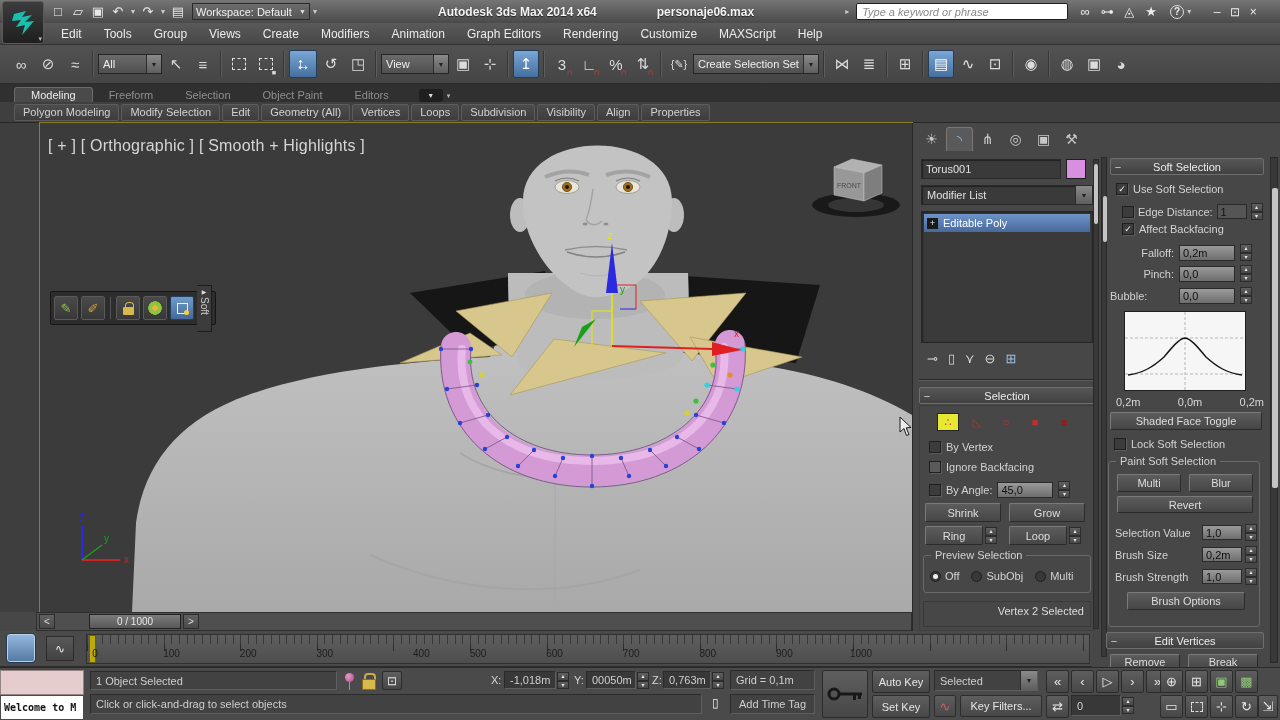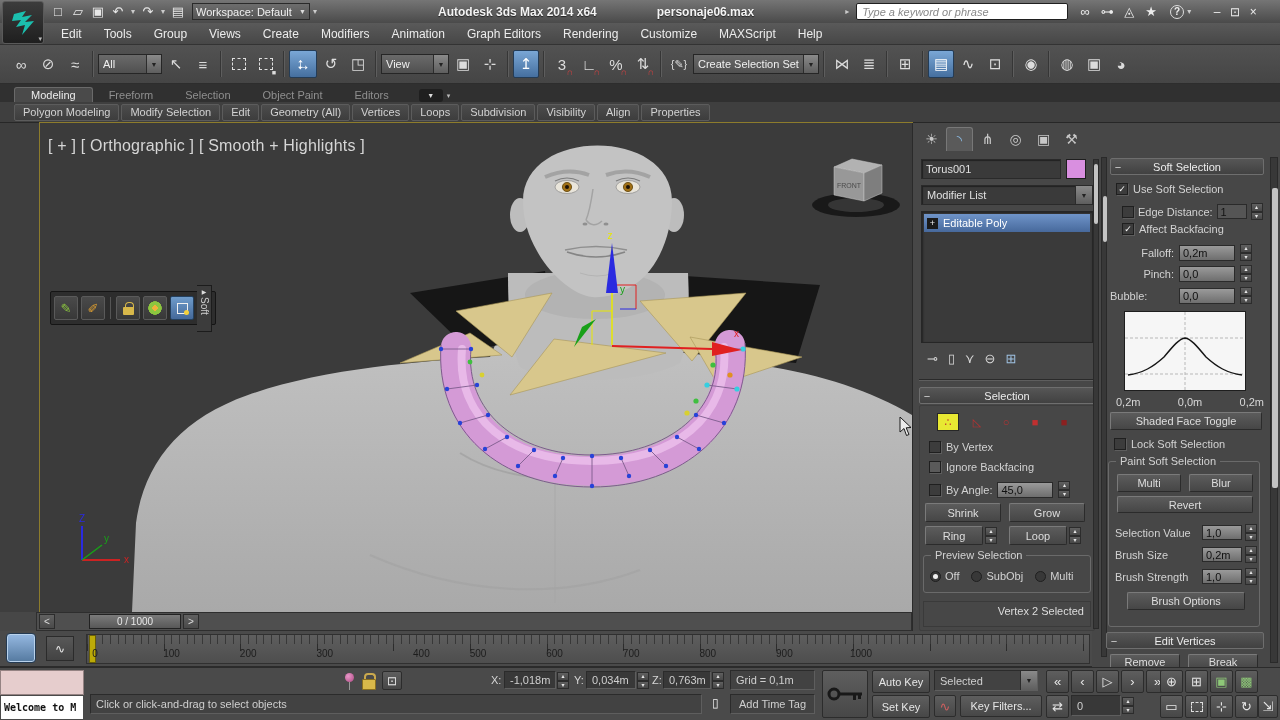--- a/index.html
+++ b/index.html
@@ -657,32 +657,33 @@
         <span class="tick-label" style="left: 544.2px;">700</span>
         <span class="tick-label" style="left: 620.8px;">800</span>
         <span class="tick-label" style="left: 697.4px;">900</span>
         <span class="tick-label" style="left: 774px;">1000</span>
       </div>
   </div>
 
   <div class="abs" id="statusbar">
     <div id="welcome-pink"></div>
     <div id="welcome-white">Welcome to M</div>
+    <div class="sfield" style="left:90px;top:3px;width:247px;height:19px">1 Object Selected</div>
     <div class="sfield" style="left:90px;top:26px;width:612px;height:20px">Click or click-and-drag to select objects</div>
     <span id="pinic" style="left:343px;top:4px"></span>
     <span id="lockic" style="left:362px;top:4px"></span>
     <span class="pbtn" style="left:382px;top:3px;width:20px;height:19px;font-size:12px">⊡</span>
     <span class="slabel" style="left:491px;top:6px">X:</span>
     <div class="sfield" style="left:504px;top:3px;width:52px;height:18px;background:#383838">-1,018m</div>
     <span class="spin abs" style="left:557px;top:4px">
         <span>▴</span>
         <span>▾</span>
       </span>
     <span class="slabel" style="left:574px;top:6px">Y:</span>
-    <div class="sfield" style="left:586px;top:3px;width:50px;height:18px;background:#383838">0,034m</div>
+    <div class="sfield" style="left:586px;top:3px;width:50px;height:18px;background:#383838">00050m</div>
     <span class="spin abs" style="left:637px;top:4px">
         <span>▴</span>
         <span>▾</span>
       </span>
     <span class="slabel" style="left:652px;top:6px">Z:</span>
     <div class="sfield" style="left:663px;top:3px;width:48px;height:18px;background:#383838">0,763m</div>
     <span class="spin abs" style="left:712px;top:4px">
         <span>▴</span>
         <span>▾</span>
       </span>

